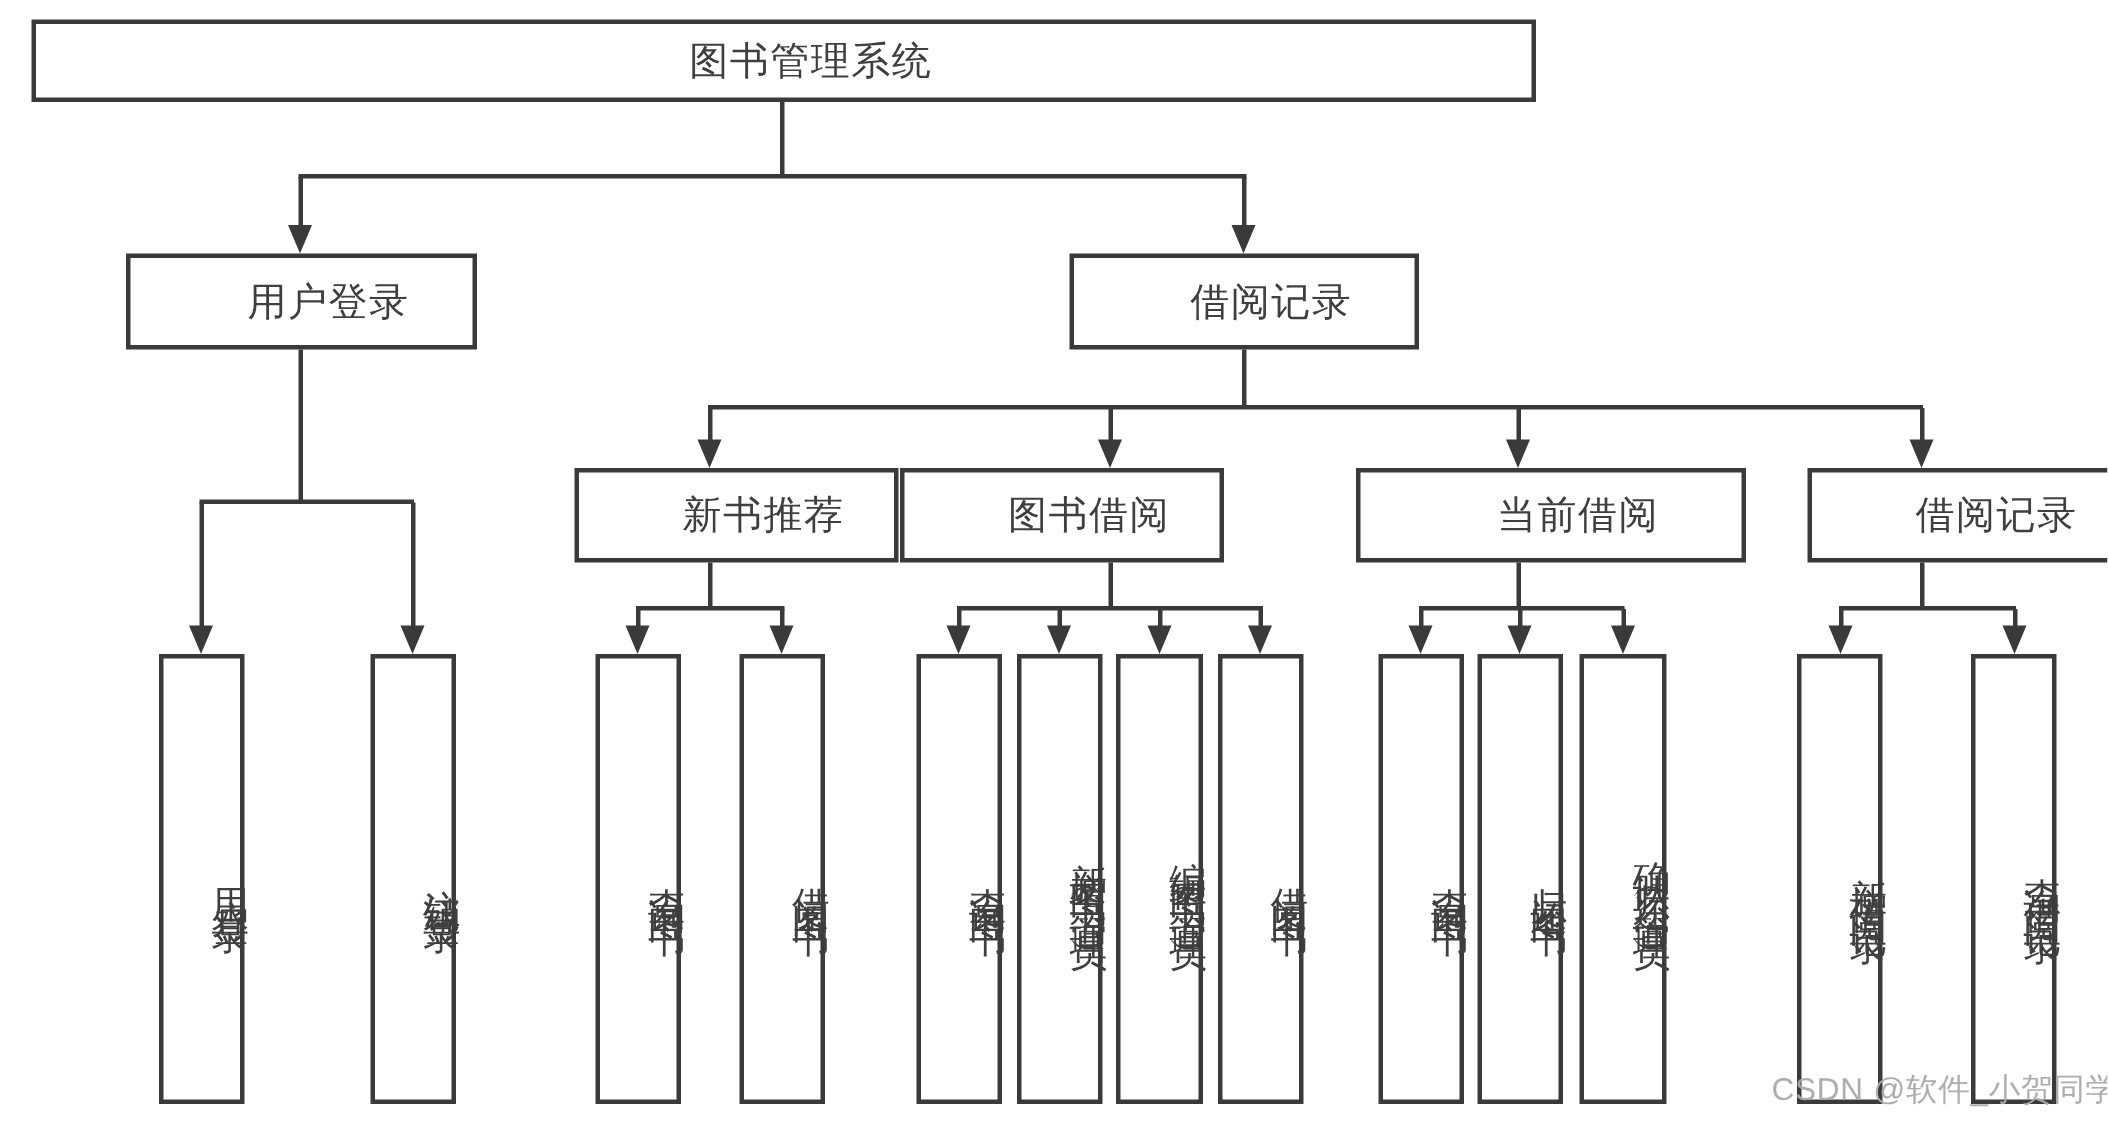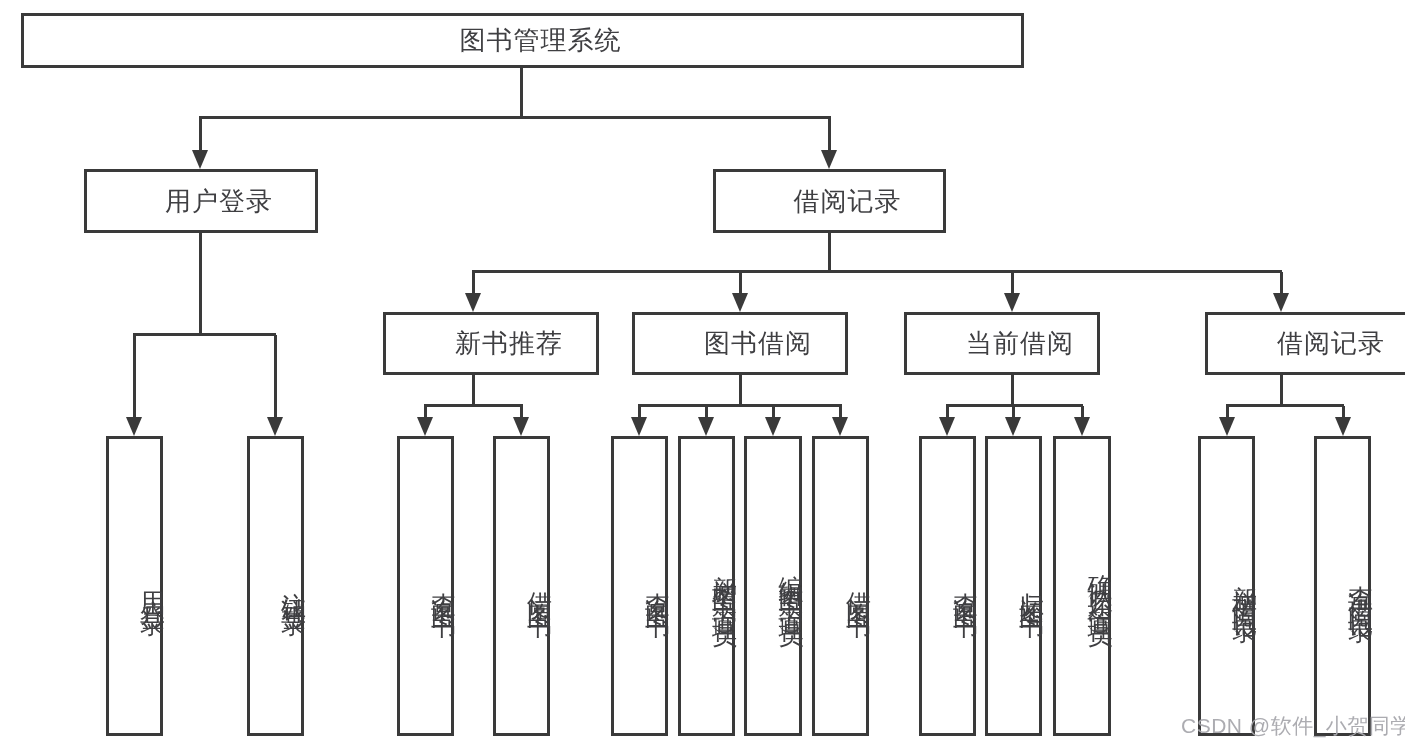--- a/index.html
+++ b/index.html
@@ -71,25 +71,25 @@
   </div>
 
   <div class="box" style="left:713px;top:169px;width:233px;height:64px">
     <span class="hlabel">借阅记录</span>
   </div>
 
   <div class="box" style="left:383px;top:312px;width:216px;height:63px">
     <span class="hlabel">新书推荐</span>
   </div>
 
-  <div class="box" style="left:632px;top:312px;width:216px;height:63px">
+  <div class="box" style="left:600px;top:312px;width:216px;height:63px">
     <span class="hlabel">图书借阅</span>
   </div>
 
-  <div class="box" style="left:904px;top:312px;width:196px;height:63px">
+  <div class="box" style="left:904px;top:312px;width:260px;height:63px">
     <span class="hlabel">当前借阅</span>
   </div>
 
   <div class="box" style="left:1205px;top:312px;width:216px;height:63px">
     <span class="hlabel">借阅记录</span>
   </div>
 
   <div class="box" style="left:106px;top:436px;width:57px;height:300px">
     <span class="vtext">用户登录</span>
   </div>

